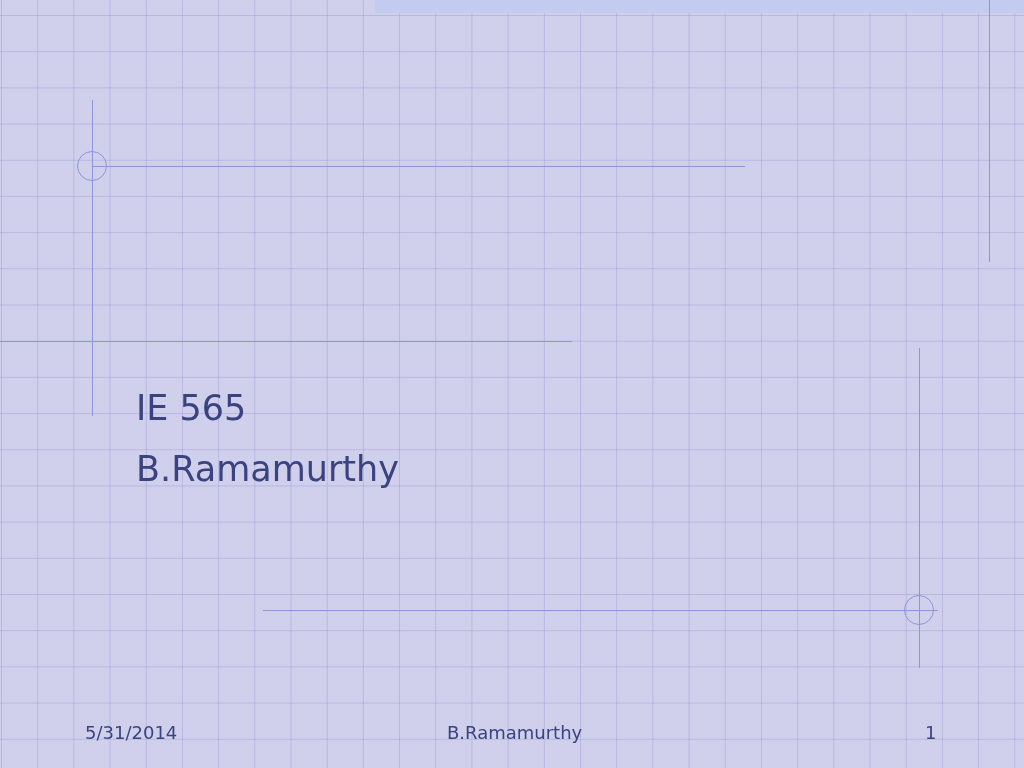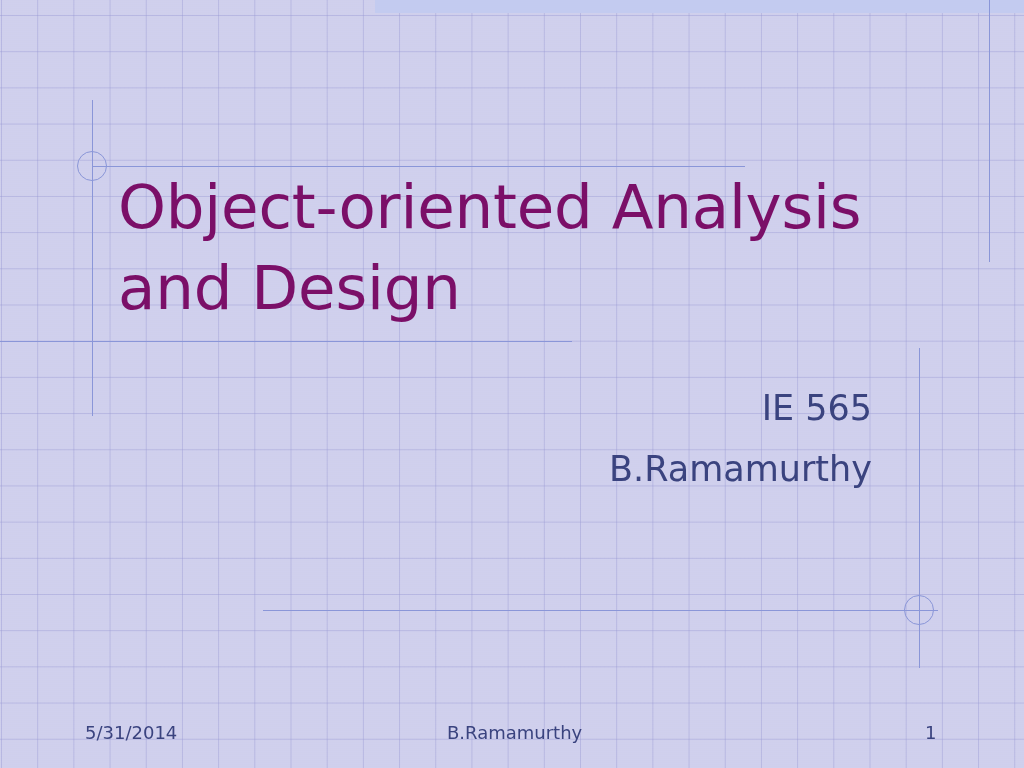--- a/index.html
+++ b/index.html
@@ -95,24 +95,23 @@
     line-height: 1.33;
     font-weight: 400;
     color: #7b0f68;
     letter-spacing: -0.2px;
     white-space: pre-wrap;
   }
 
   
   .subtitle-block {
     position: absolute;
-    left: 112px;
+    left: 136px;
     top: 378px;
     width: 760px;
-    text-align: right;
   }
   .subtitle-line {
     margin: 0;
     font-family: "DejaVu Sans", "Liberation Sans", sans-serif;
     font-size: 35px;
     line-height: 1.73;
     font-weight: 400;
     color: #3a437f;
   }
 
@@ -146,23 +145,20 @@
   <div class="deco deco-h rule-mid-h"></div>
   <div class="deco deco-h rule-bot-h"></div>
 
   <div class="deco deco-v rule-left-v"></div>
   <div class="deco deco-v rule-rt-v"></div>
   <div class="deco deco-v rule-btrt-v"></div>
 
   <div class="deco-circle circle-tl"></div>
   <div class="deco-circle circle-br"></div>
 
-  <div class="title-block">
-    <h1 class="title-text">Object-oriented Analysis and Design</h1>
-  </div>
 
   <div class="subtitle-block">
     <p class="subtitle-line">IE 565</p>
     <p class="subtitle-line">B.Ramamurthy</p>
   </div>
 
   <div class="footer">
     <span class="footer-date">5/31/2014</span>
     <span class="footer-center">B.Ramamurthy</span>
     <span class="footer-page">1</span>

